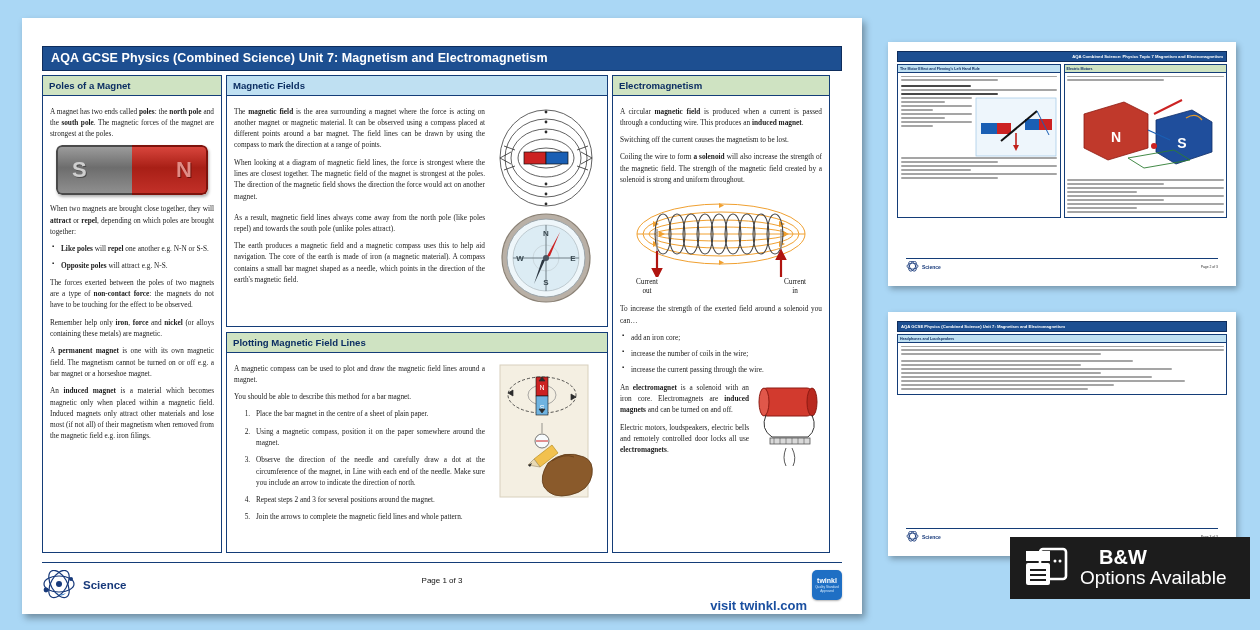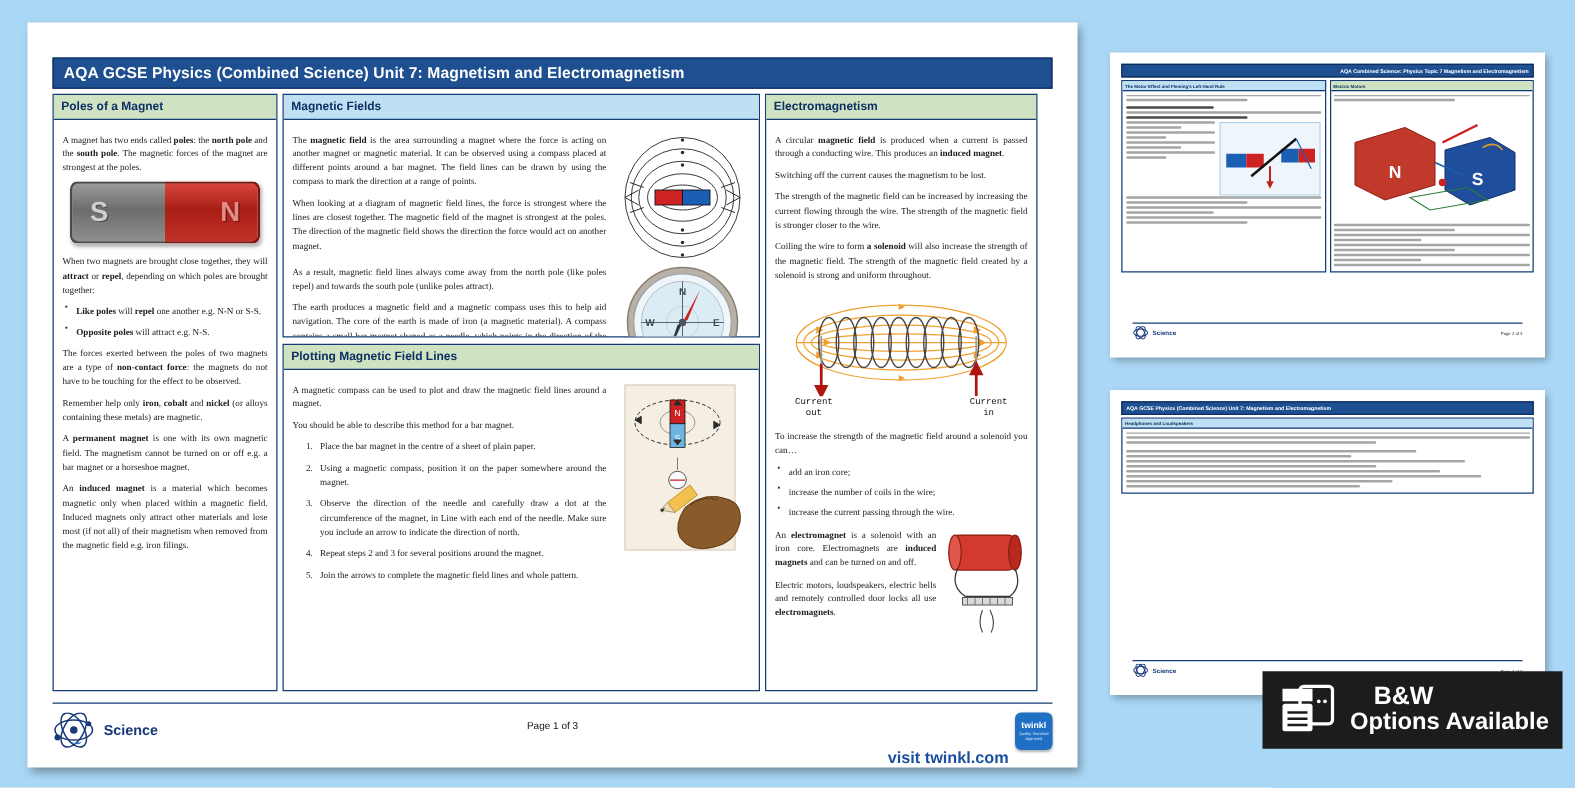--- a/index.html
+++ b/index.html
@@ -94,21 +94,21 @@
   }
   .fig-magnet .lbl.s{ left:16px; color:#cfcfcf; text-shadow:1px 1px 0 #4c4c4c; }
   .fig-magnet .lbl.n{ right:16px; color:#e08d86; text-shadow:1px 1px 0 #6d100a; }
 
   .fig-box{ display:block; margin:0 auto; }
 
   
   .fig-sol{ margin:4px auto 0 auto; display:block; }
   .sol-caption{
     display:flex; justify-content:space-between; padding:0 16px;
-    font-family:Liberation Mono, monospace; font-size:7.2px; color:#111;
+    font-family:Liberation Serif, serif; font-size:7.2px; color:#111;
     text-align:center; margin-top:1px;
   }
   .sol-caption span{ display:block; line-height:1.25; }
 
   
   .footer{
     position:absolute; left:20px; right:20px; bottom:8px; height:44px;
   }
   .footer-rule{ border-top:1.4px solid #143d78; width:100%; }
   .footer-inner{ display:flex; align-items:center; height:44px; }
@@ -189,21 +189,21 @@
     position:absolute; left:1010px; top:537px; width:240px; height:62px;
     background:#1c1c1c; display:flex; align-items:center; gap:10px;
     padding-left:14px;
   }
   .bw-text .l1{
     font-family:"Liberation Sans", sans-serif; font-weight:bold;
     font-size:20px; color:#fff; line-height:1;margin-left:19px;
   }
   .bw-text .l2{
     font-family:"Liberation Sans", sans-serif;
-    font-size:19px; color:#fff; line-height:1.1; margin-top:1px;font-weight:bold;
+    font-size:19px; color:#fff; line-height:1.1; margin-top:1px;
   }
 </style>
 </head>
 <body>
 
 <div class="main-page">
   <div class="sheet">
 
     <div class="doc-title">AQA GCSE Physics (Combined Science) Unit 7: Magnetism and Electromagnetism</div>
 
@@ -223,30 +223,30 @@
             </div>
 
             <p><span>When two magnets are brought close together, they will </span><b>attract</b><span> or </span><b>repel</b><span>, depending on which poles are brought together:</span></p>
 
             <ul class="bul">
               <li><b>Like poles</b><span> will </span><b>repel</b><span> one another e.g. N-N or S-S.</span></li>
               <li><b>Opposite poles</b><span> will attract e.g. N-S.</span></li>
             </ul>
 
             <p><span>The forces exerted between the poles of two magnets are a type of </span><b>non-contact force</b><span>: the magnets do not have to be touching for the effect to be observed.</span></p>
-            <p><span>Remember help only </span><b>iron</b><span>, </span><b>cobalt</b><span> and </span><b>nickel</b><span> (or alloys containing these metals) are magnetic.</span></p>
+            <p><span>Remember help only </span><b>iron</b><span>, </span><b>force</b><span> and </span><b>nickel</b><span> (or alloys containing these metals) are magnetic.</span></p>
             <p><span>A </span><b>permanent magnet</b><span> is one with its own magnetic field. The magnetism cannot be turned on or off e.g. a bar magnet or a horseshoe magnet.</span></p>
             <p><span>An </span><b>induced magnet</b><span> is a material which becomes magnetic only when placed within a magnetic field. Induced magnets only attract other materials and lose most (if not all) of their magnetism when removed from the magnetic field e.g. iron filings.</span></p>
           </div>
         </div>
       </div>
 
       <div class="col col-b">
 
-        <div class="panel" style="height:195px">
+        <div class="panel" style="height:252px">
           <div class="panel-head head-blue">Magnetic Fields</div>
           <div class="panel-body">
             <div class="flow">
               <div class="flow-text">
                 <p><span>The </span><b>magnetic field</b><span> is the area surrounding a magnet where the force is acting on another magnet or magnetic material. It can be observed using a compass placed at different points around a bar magnet. The field lines can be drawn by using the compass to mark the direction at a range of points.</span></p>
                 <p>When looking at a diagram of magnetic field lines, the force is strongest where the lines are closest together. The magnetic field of the magnet is strongest at the poles. The direction of the magnetic field shows the direction the force would act on another magnet.</p>
               </div>
               <div class="flow-fig">
                 <svg class="fig-box" width="104" height="104" viewBox="0 0 104 104">
                   <g fill="none" stroke="#3a3a3a" stroke-width="0.8">
@@ -357,21 +357,20 @@
         </div>
 
       </div>
 
       <div class="col col-c">
         <div class="panel" style="flex:1">
           <div class="panel-head head-green">Electromagnetism</div>
           <div class="panel-body">
             <p><span>A circular </span><b>magnetic field</b><span> is produced when a current is passed through a conducting wire. This produces an </span><b>induced magnet</b><span>.</span></p>
             <p>Switching off the current causes the magnetism to be lost.</p>
-            <p>The strength of the magnetic field can be increased by increasing the current flowing through the wire. The strength of the magnetic field is stronger closer to the wire.</p>
             <p><span>Coiling the wire to form </span><b>a solenoid</b><span> will also increase the strength of the magnetic field. The strength of the magnetic field created by a solenoid is strong and uniform throughout.</span></p>
 
             <svg class="fig-sol" width="196" height="86" viewBox="0 0 196 86">
               <g fill="none" stroke="#f0a030" stroke-width="1">
                 <ellipse cx="98" cy="43" rx="84" ry="30"></ellipse>
                 <ellipse cx="98" cy="43" rx="78" ry="22"></ellipse>
                 <ellipse cx="98" cy="43" rx="72" ry="14"></ellipse>
                 <ellipse cx="98" cy="43" rx="66" ry="7"></ellipse>
                 <line x1="14" y1="43" x2="182" y2="43"></line>
               </g>
@@ -411,21 +410,21 @@
               <div>
                 <span>Current</span>
                 <span>out</span>
               </div>
               <div>
                 <span>Current</span>
                 <span>in</span>
               </div>
             </div>
 
-            <p style="margin-top:7px">To increase the strength of the magnetic field around a solenoid you can…</p>
+            <p style="margin-top:7px">To increase the strength of the exerted field around a solenoid you can…</p>
             <ul class="bul">
               <li>add an iron core;</li>
               <li>increase the number of coils in the wire;</li>
               <li>increase the current passing through the wire.</li>
             </ul>
 
             <div class="flow">
               <div class="flow-text">
                 <p><span>An </span><b>electromagnet</b><span> is a solenoid with an iron core. Electromagnets are </span><b>induced magnets</b><span> and can be turned on and off.</span></p>
                 <p><span>Electric motors, loudspeakers, electric bells and remotely controlled door locks all use </span><b>electromagnets</b><span>.</span></p>

